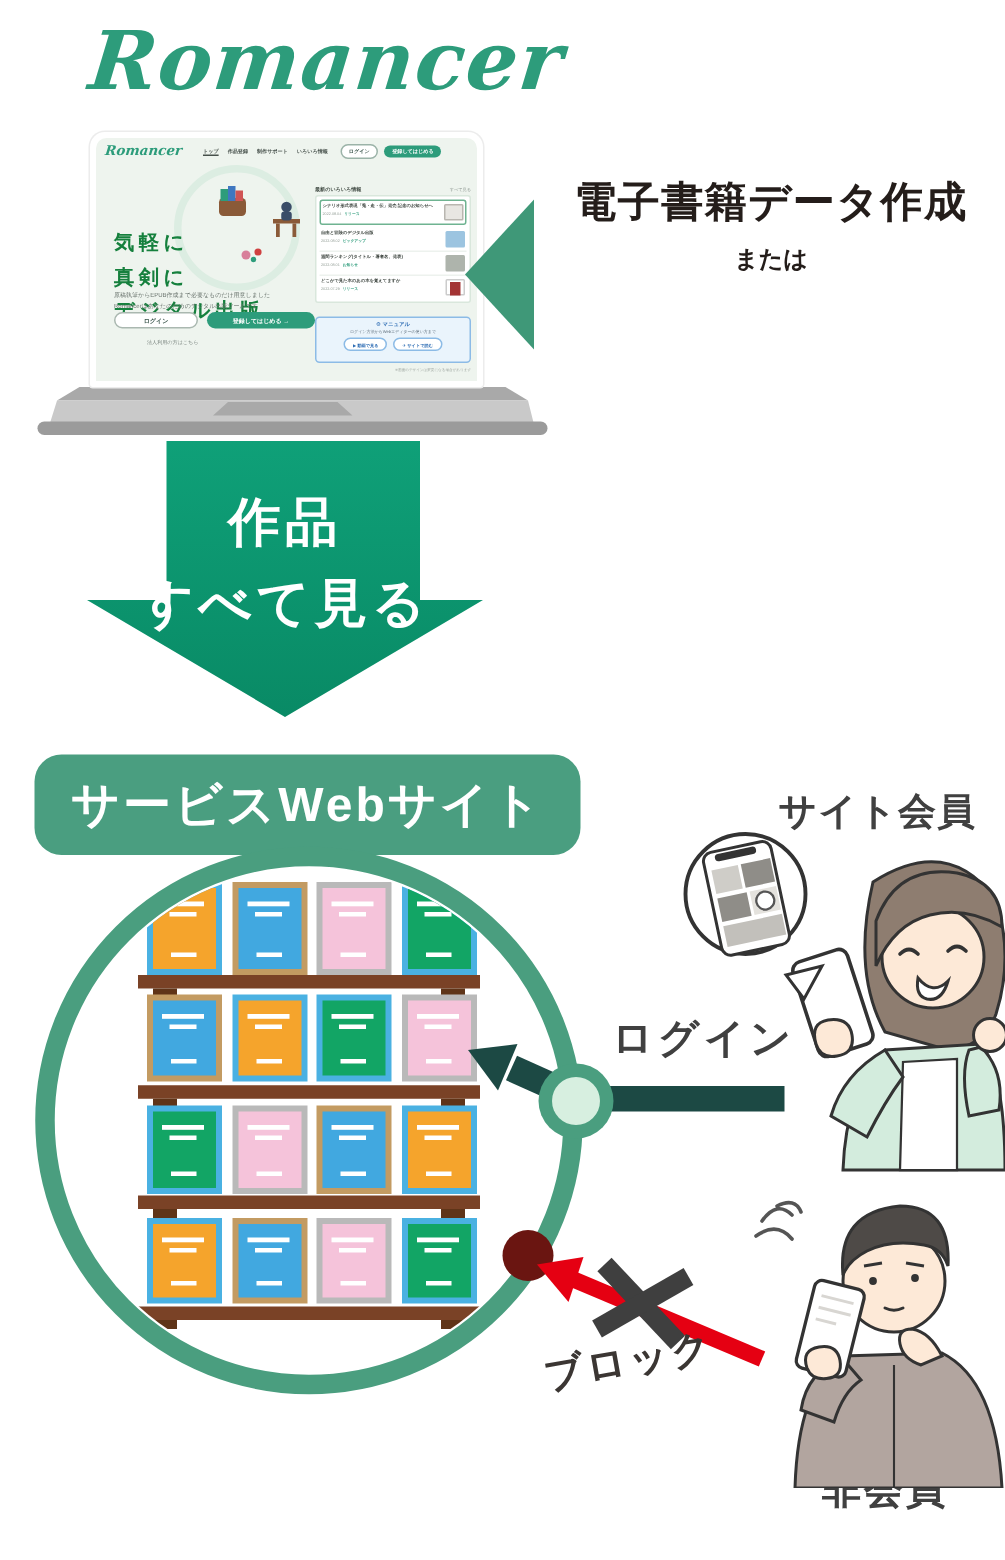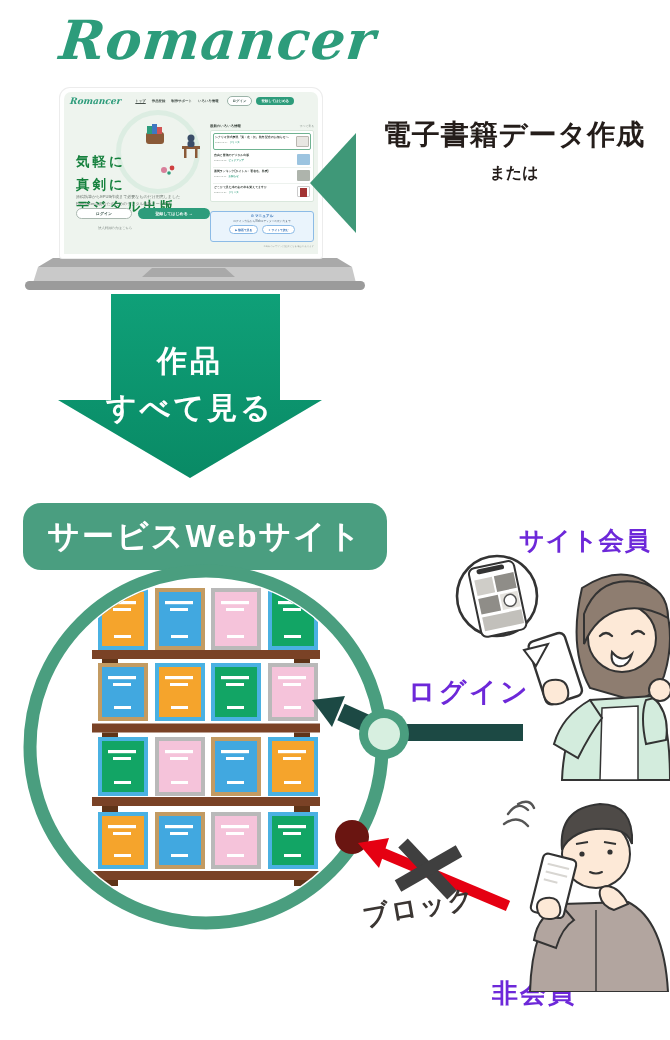--- a/index.html
+++ b/index.html
@@ -54,34 +54,34 @@
   .m-pill{background:#fff;border:0.5px solid #8cbbe6;border-radius:5px;color:#2e6db4;
     font-size:2.8px;font-weight:700;padding:1.5px 5px;}
   .screen-foot{position:absolute;left:146px;top:153px;width:104px;font-size:2.4px;color:#a2aaa4;text-align:right;}
 
   
   .upload-note{left:358px;top:116px;width:312px;text-align:center;color:#241d1a;}
   .upload-note .l1,.upload-note .l3{font-size:28px;font-weight:900;letter-spacing:1px;}
   .upload-note .l2{font-size:16px;font-weight:700;margin:9px 16px;}
 
   
-  .publish-label{left:50px;top:338px;width:280px;text-align:center;color:#fff;font-weight:900;
-    font-size:30px;letter-spacing:3px;line-height:1.55;}
+  .publish-label{left:50px;top:322px;width:280px;text-align:center;color:#fff;font-weight:900;
+    font-size:35px;letter-spacing:3px;line-height:1.55;}
 
   
   .site-banner{left:23px;top:503px;width:364px;height:67px;background:#4a9e80;border-radius:18px;
     display:flex;align-items:center;justify-content:center;color:#fff;font-size:32px;
     font-weight:800;letter-spacing:2px;}
 
   
-  .lbl{font-weight:900;color:#6d28d9;}
+  .lbl{font-weight:900;color:#404040;}
   .lbl-member{left:519px;top:524px;font-size:25px;letter-spacing:1px;}
   .lbl-login{left:408px;top:674px;font-size:27px;letter-spacing:3px;}
   .lbl-block{left:362px;top:890px;font-size:26px;letter-spacing:2px;transform:rotate(-10deg);color:#3b3633;}
-  .lbl-nonmember{left:492px;top:976px;font-size:26px;letter-spacing:2px;}
+  .lbl-nonmember{left:548px;top:976px;font-size:26px;letter-spacing:2px;}
 
   svg{display:block;}
 </style>
 </head>
 <body>
 
 <div class="stage">
 
   <div class="abs brand-logo">Romancer</div>
 

